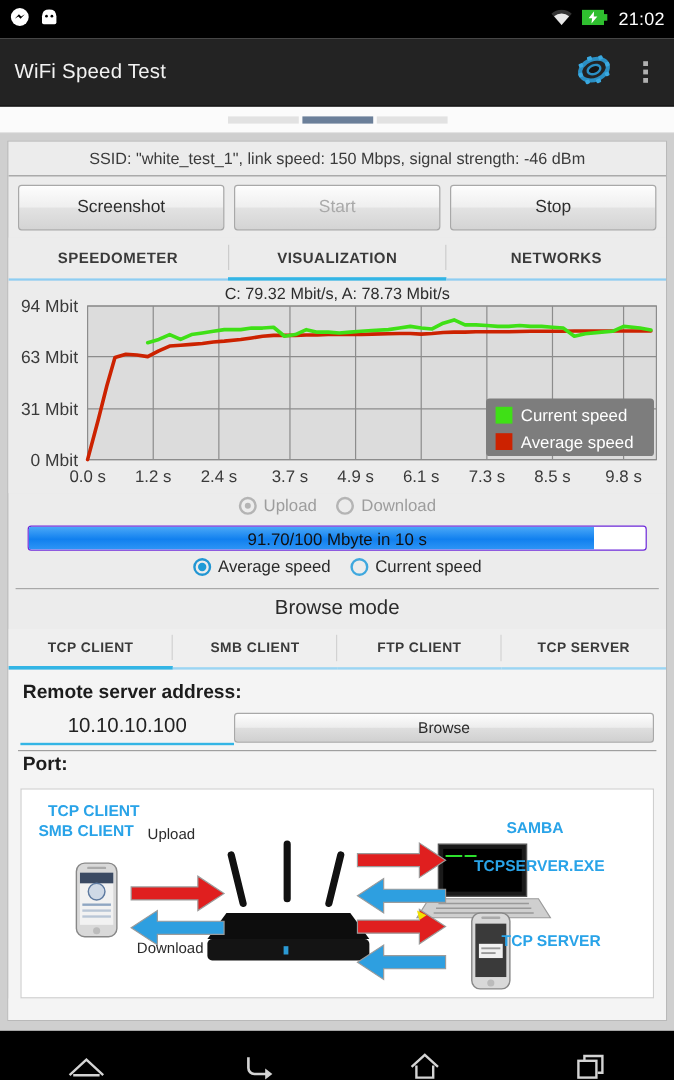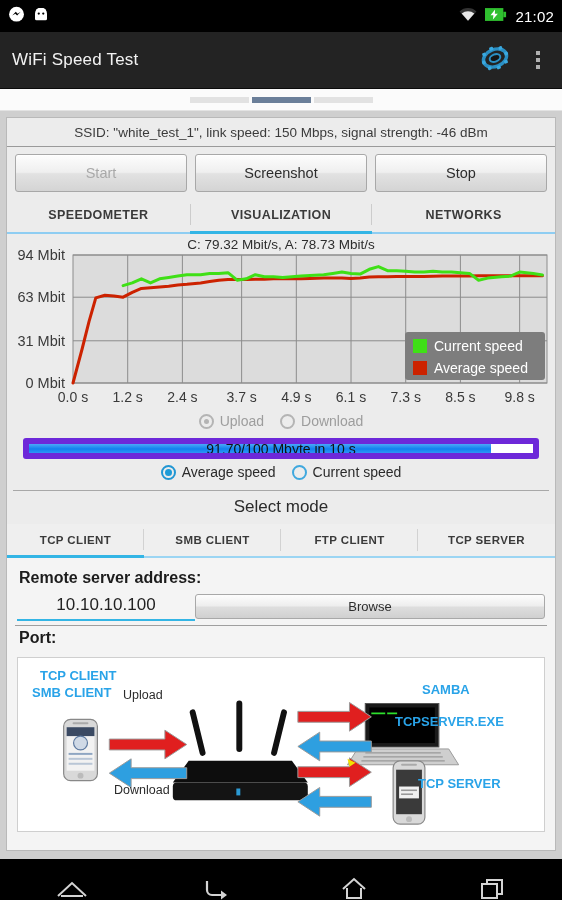--- a/index.html
+++ b/index.html
@@ -99,21 +99,21 @@
     content:""; position:absolute; left:3px; top:3px; width:5px;height:5px;border-radius:50%;
     background:#b4b4b4;
   }
   .radios.active{ color:#2b2b2b; }
   .radios.active .rdot{ border-color:#3fa8de; }
   .radios.active .rdot.on{ border-color:#2196d3; }
   .radios.active .rdot.on::after{ background:#1e9bd7; width:7px;height:7px;left:2px;top:2px; }
 
   .progress{
     margin:4px 16px 3px; height:21px; background:#ffffff;
-    border:6px solid #6d28d9; border-radius:3px; position:relative; overflow:hidden;
+    border:1px solid #6d28d9; border-radius:3px; position:relative; overflow:hidden;
   }
   .progress .fill{
     position:absolute; left:0; top:0; bottom:0; width:91.7%;
     background:linear-gradient(#4aa8f7,#1180ef 55%,#2e95f5);
   }
   .progress .ptxt{
     position:absolute; inset:0; display:flex; align-items:center; justify-content:center;
     font-size:14px; color:#111; font-weight:400;
   }
 
@@ -241,22 +241,22 @@
   <span class="on"></span>
   <span></span>
 </div>
 
 <div class="frame">
  <div class="card">
 
   <div class="ssid">SSID: "white_test_1", link speed: 150 Mbps, signal strength: -46 dBm</div>
 
   <div class="btnrow">
+    <div class="btn">Screenshot</div>
     <div class="btn disabled">Start</div>
-    <div class="btn">Screenshot</div>
     <div class="btn">Stop</div>
   </div>
 
   <div class="tabs">
     <div class="tab">SPEEDOMETER</div>
     <div class="tab active sep">VISUALIZATION</div>
     <div class="tab">NETWORKS</div>
   </div>
 
   <div class="chartwrap">
@@ -328,21 +328,21 @@
       <span class="rdot on"></span>
       <span>Average speed</span>
     </label>
     <label class="radio">
       <span class="rdot"></span>
       <span>Current speed</span>
     </label>
   </div>
 
   <div class="divider"></div>
-  <div class="selmode">Select mode</div>
+  <div class="selmode">Browse mode</div>
 
   <div class="mtabs">
     <div class="mtab active sep">TCP CLIENT</div>
     <div class="mtab sep">SMB CLIENT</div>
     <div class="mtab sep">FTP CLIENT</div>
     <div class="mtab">TCP SERVER</div>
   </div>
 
   <div class="form">
     <div class="flabel">Remote server address:</div>

